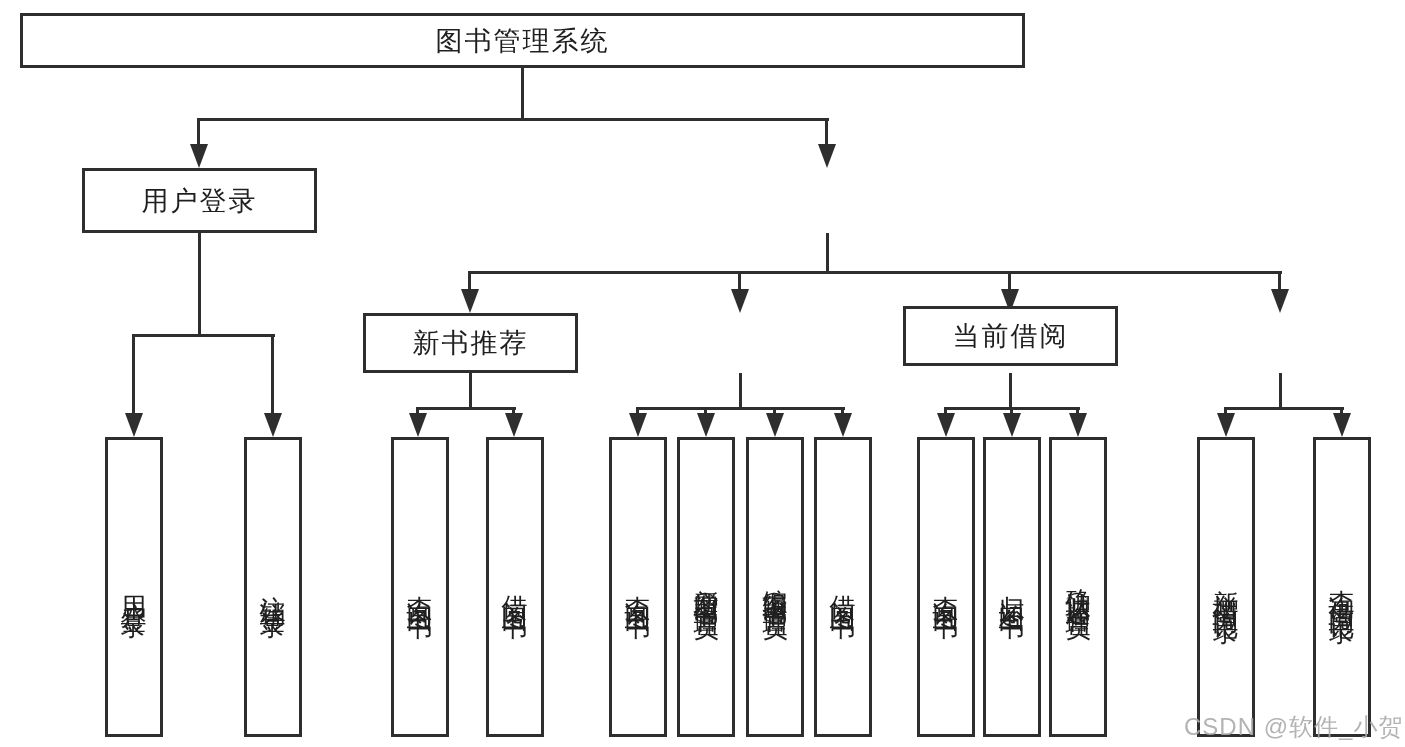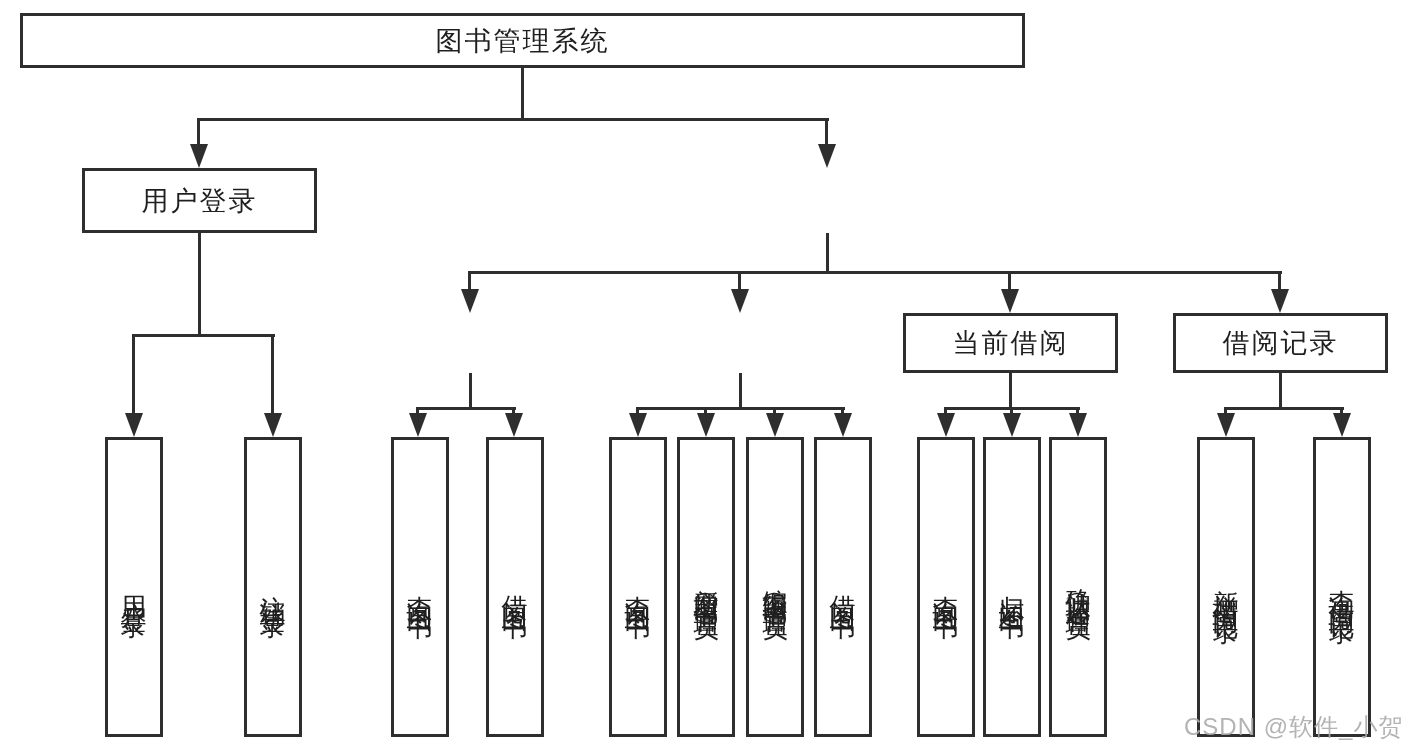--- a/index.html
+++ b/index.html
@@ -99,25 +99,25 @@
   <div class="arr" style="left:125px;top:334px;height:103px"></div>
   <div class="arr" style="left:264px;top:334px;height:103px"></div>
 
   <div class="vl" style="left:826px;top:233px;height:41px"></div>
   <div class="hl" style="left:469px;top:271px;width:813px"></div>
   <div class="arr" style="left:461px;top:271px;height:42px"></div>
   <div class="arr" style="left:731px;top:271px;height:42px"></div>
   <div class="arr" style="left:1001px;top:271px;height:42px"></div>
   <div class="arr" style="left:1271px;top:271px;height:42px"></div>
 
-  <div class="box" style="left:903px;top:313px;width:215px;height:60px">
+  <div class="box" style="left:363px;top:313px;width:215px;height:60px">
+    <span>新书推荐</span>
+  </div>
+  <div class="box" style="left:903px;top:306px;width:215px;height:60px">
     <span>当前借阅</span>
-  </div>
-  <div class="box" style="left:1173px;top:313px;width:215px;height:60px">
-    <span>借阅记录</span>
   </div>
 
   <div class="vl" style="left:469px;top:373px;height:37px"></div>
   <div class="hl" style="left:417px;top:407px;width:99px"></div>
   <div class="arr" style="left:409px;top:407px;height:30px"></div>
   <div class="arr" style="left:505px;top:407px;height:30px"></div>
 
   <div class="vl" style="left:739px;top:373px;height:37px"></div>
   <div class="hl" style="left:637px;top:407px;width:208px"></div>
   <div class="arr" style="left:629px;top:407px;height:30px"></div>

